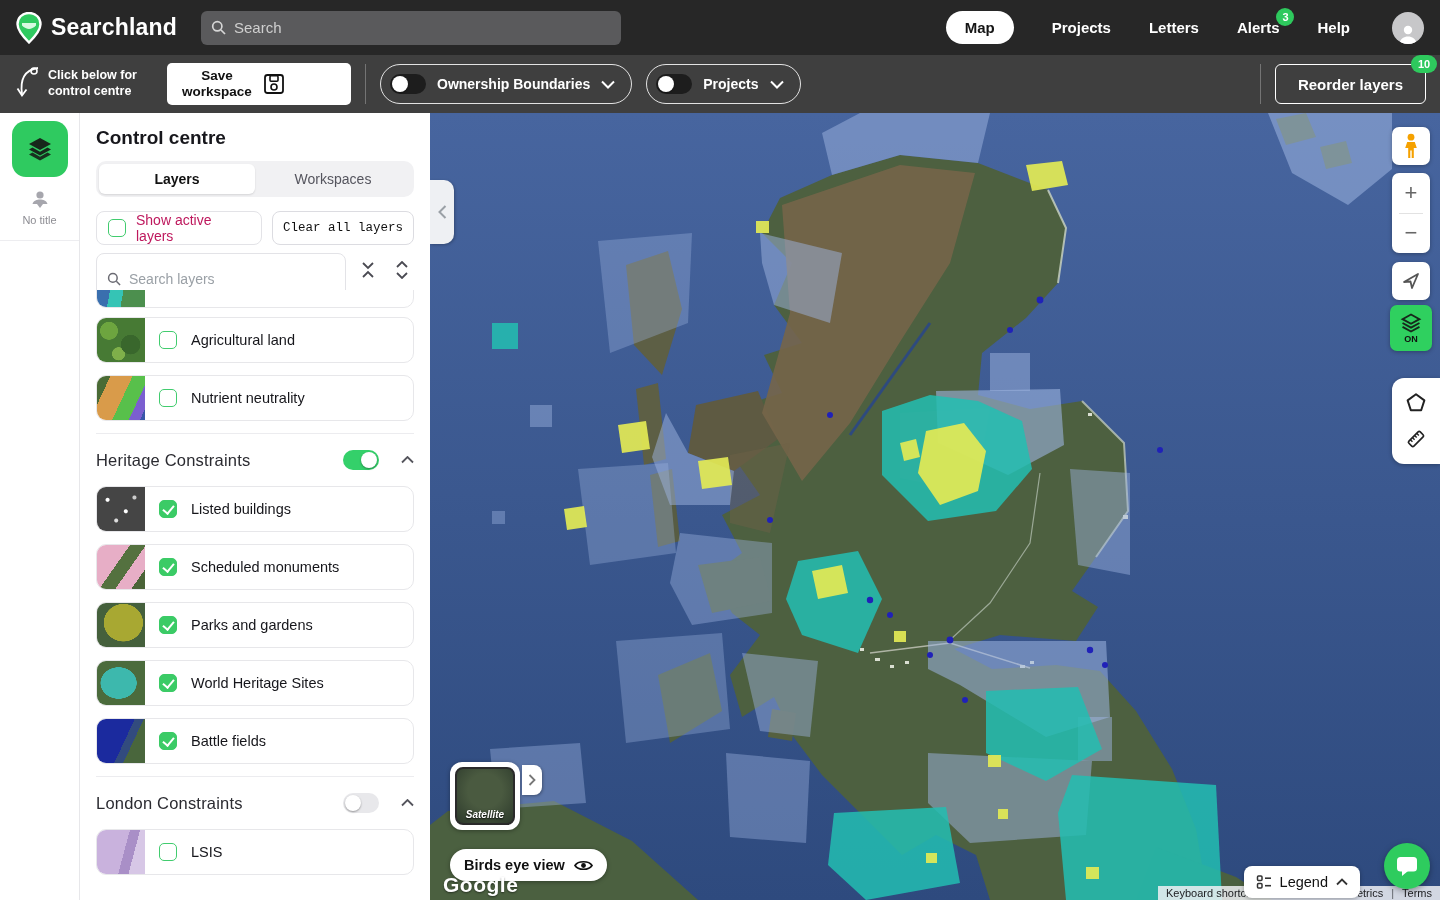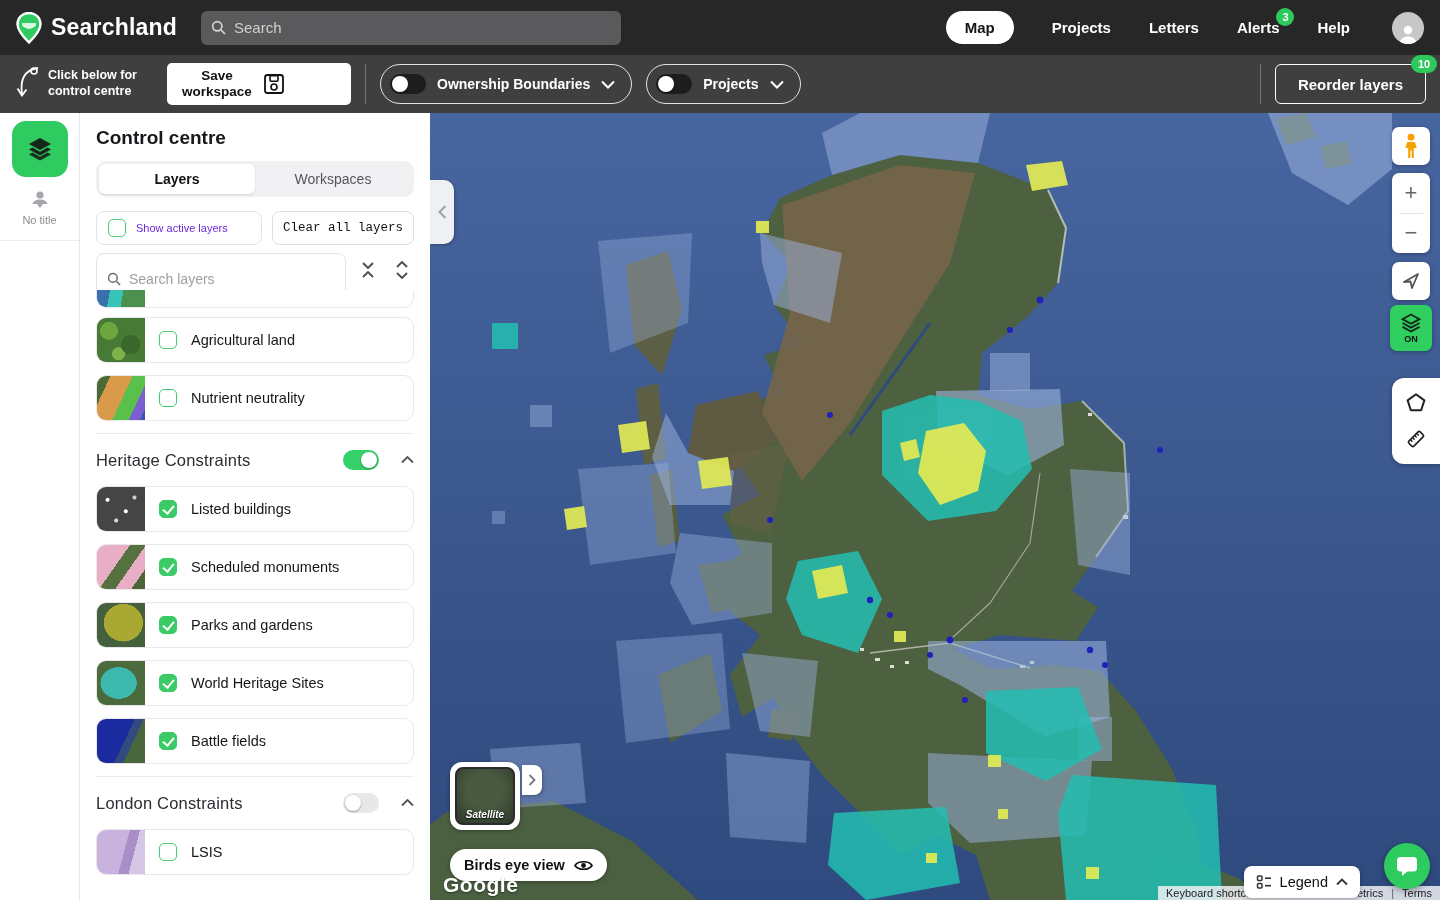--- a/index.html
+++ b/index.html
@@ -44,21 +44,21 @@
   .notitle-label { font-size:11px; color:#8d8d93; }
 
   
   .panel { width:350px; background:#fff; flex:none; padding:14px 16px 0; position:relative; overflow:hidden; }
   .panel-title { font-size:19px; font-weight:bold; color:#17171c; margin-bottom:12px; }
   .tabs { background:#f1f1f3; border-radius:10px; padding:3px; display:flex; height:36px; margin-bottom:14px; }
   .tab { flex:1; display:flex; align-items:center; justify-content:center; font-size:14px; color:#55555e; border-radius:6px; cursor:pointer; }
   .tab.on { background:#fff; color:#111; font-weight:bold; box-shadow:0 1px 2px rgba(0,0,0,.12); }
   .row { display:flex; gap:10px; margin-bottom:8px; }
   .show-active { flex:1; height:34px; border:1px solid #e3e3e7; border-radius:8px; display:flex; align-items:center; gap:10px; padding:0 11px; cursor:pointer; }
-  .show-active span { font-size:11px; color:#6d28d9; }
+  .show-active span { font-size:14px; color:#be185d; }
   .btn-clear { height:34px; border:1px solid #dcdce1; background:#fff; border-radius:8px; font-size:12.5px; color:#111; padding:0 10px; cursor:pointer; font-family:Liberation Mono, monospace; }
   .search-layers { flex:1; height:52px; border:1px solid #e3e3e7; border-radius:8px; display:flex; align-items:center; gap:8px; padding:0 10px; }
   .search-layers input { border:none; outline:none; font-size:14px; width:100%; font-family:inherit; color:#333; }
   .search-layers input::placeholder { color:#9aa0a6; }
   .sort-btn { width:24px; height:34px; border:none; background:transparent; display:flex; align-items:center; justify-content:center; cursor:pointer; }
 
   .layer-scroll { position:absolute; left:16px; right:16px; top:177px; bottom:0; overflow:hidden; }
   .clip-top { height:18px; overflow:hidden; margin-bottom:9px; }
   .clip-top .layer-item { margin-top:-28px; }
   .layer-item { height:46px; border:1px solid #e7e7ea; border-radius:10px; display:flex; align-items:center; gap:14px; margin-bottom:12px; background:#fff; overflow:hidden; cursor:pointer; }

